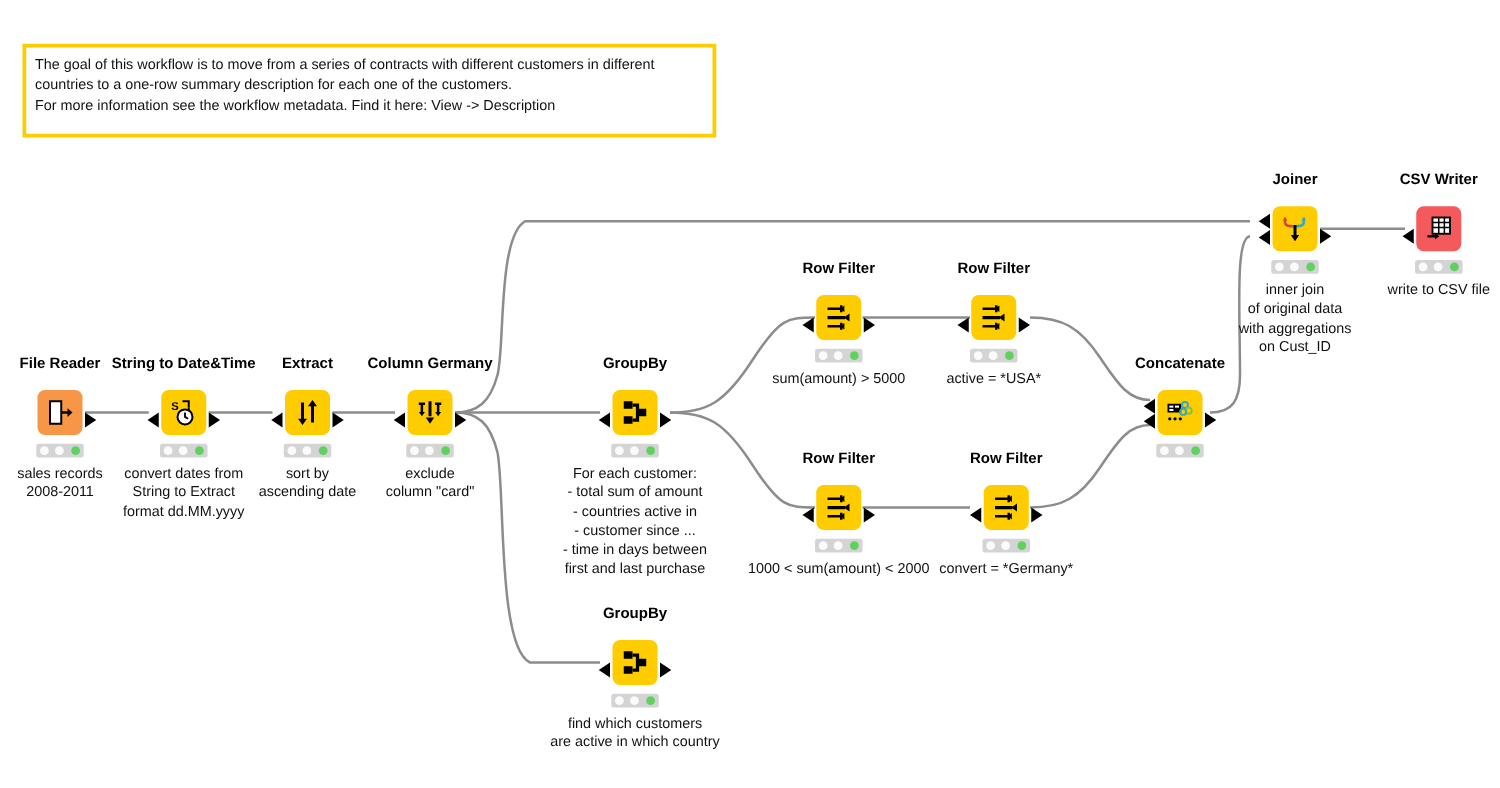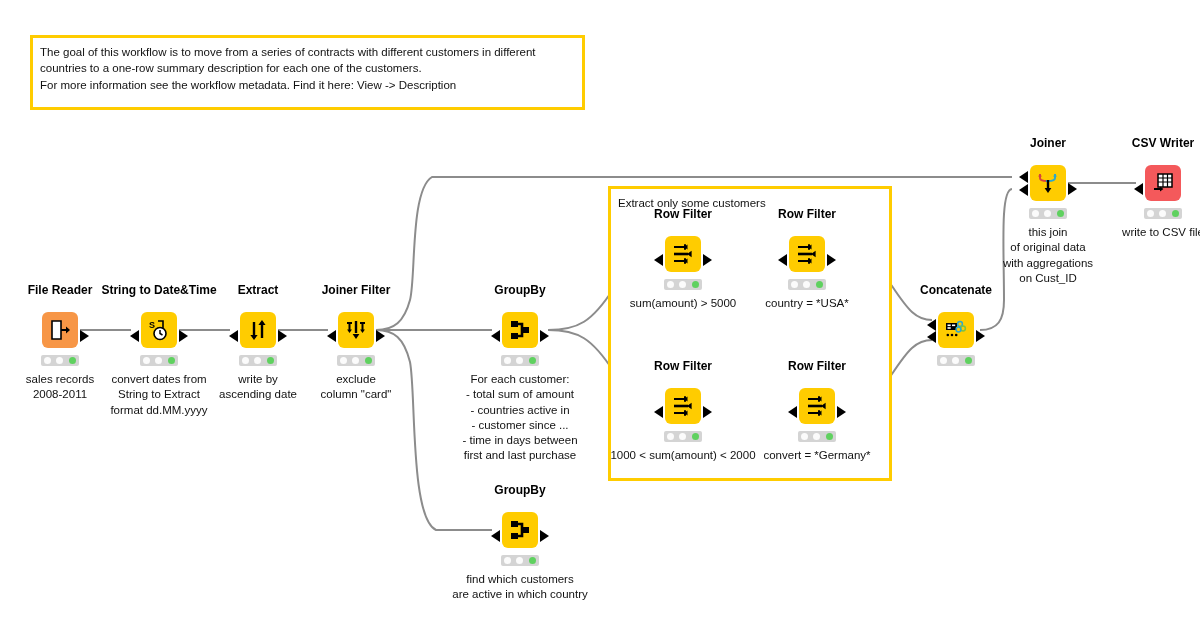--- a/index.html
+++ b/index.html
@@ -1,21 +1,21 @@
 <!DOCTYPE html>
 <html><head>
 <meta charset="utf-8">
 <style>
   html,body{margin:0;padding:0;}
   body{
     width:1200px;height:630px;background:#ffffff;
     font-family:"Liberation Sans",sans-serif;
     position:relative;overflow:hidden;
   }
-  #canvas{position:absolute;inset:0;margin-left:12px;}
+  #canvas{position:absolute;inset:0;}
   svg.wires{position:absolute;left:0;top:0;width:1200px;height:630px;pointer-events:none;}
 
   
   .annot{
     position:absolute;border:3px solid #FFCC00;background:#ffffff;
     box-sizing:border-box;
   }
   .annot .atext{
     font-size:11.5px;color:#111;line-height:1.42;
     padding:6px 7px 0 7px;white-space:pre-wrap;
@@ -84,23 +84,20 @@
       <path d="M 1056 183 L 1124 183"></path>
     </g>
   </svg>
 
   <div class="annot" style="left:18px;top:35px;width:555px;height:75px;">
     <div class="atext">The goal of this workflow is to move from a series of contracts with different customers in different countries to a one-row summary description for each one of the customers.
 For more information see the workflow metadata. Find it here: View -&gt; Description</div>
   </div>
 
 
-  <div class="annot" style="left:596px;top:186px;width:284px;height:295px;">
-    <div class="atext">Extract only some customers</div>
-  </div>
 
   <div class="node" style="left:48px;top:330px;">
     <div class="ntitle">File Reader</div>
     <div class="nbox orange">
       <svg class="sv" width="22" height="22" viewBox="0 0 22 22">
         <path d="M3 2 h9 l0 18 h-9 z" fill="#fff" stroke="#000" stroke-width="1.6"></path>
         <path d="M12 11 h7" stroke="#000" stroke-width="2"></path>
         <path d="M17 7.5 l4 3.5 l-4 3.5 z" fill="#000"></path>
       </svg>
     </div>
@@ -147,26 +144,26 @@
         <path d="M15 1 l3.6 5 h-7.2 z" fill="#000"></path>
       </svg>
     </div>
     <div class="port in"></div>
     <div class="port out"></div>
     <div class="nstatus">
         <i></i>
         <i></i>
         <i class="on"></i>
       </div>
-    <div class="ndesc">write by
+    <div class="ndesc">sort by
 ascending date</div>
   </div>
 
   <div class="node" style="left:344px;top:330px;">
-    <div class="ntitle">Joiner Filter</div>
+    <div class="ntitle">Column Germany</div>
     <div class="nbox">
       <svg class="sv" width="24" height="24" viewBox="0 0 24 24">
         <path d="M3 5 h5 M16 5 h5" stroke="#000" stroke-width="2"></path>
         <path d="M5.5 6 v6" stroke="#000" stroke-width="2"></path>
         <path d="M5.5 15 l-2.4 -3.4 h4.8 z" fill="#000"></path>
         <path d="M18.5 6 v6" stroke="#000" stroke-width="2"></path>
         <path d="M18.5 15 l-2.4 -3.4 h4.8 z" fill="#000"></path>
         <path d="M12 3 v12" stroke="#000" stroke-width="2.4"></path>
         <path d="M12 21 l-3.4 -5 h6.8 z" fill="#000"></path>
       </svg>
@@ -266,21 +263,21 @@
         <path d="M13 19 l3.5 -2.6 v5.2 z" fill="#000"></path>
       </svg>
     </div>
     <div class="port in"></div>
     <div class="port out"></div>
     <div class="nstatus">
         <i></i>
         <i></i>
         <i class="on"></i>
       </div>
-    <div class="ndesc">country = *USA*</div>
+    <div class="ndesc">active = *USA*</div>
   </div>
 
   <div class="node" style="left:671px;top:406px;">
     <div class="ntitle">Row Filter</div>
     <div class="nbox">
       <svg class="sv" width="24" height="24" viewBox="0 0 24 24">
         <path d="M3 5 h11" stroke="#000" stroke-width="2"></path>
         <path d="M14 2.2 l0 5.6" stroke="#000" stroke-width="2"></path>
         <path d="M13 5 l3.5 -2.6 v5.2 z" fill="#000"></path>
         <path d="M3 12 h14" stroke="#000" stroke-width="2.6"></path>
@@ -364,21 +361,21 @@
       </svg>
     </div>
     <div class="port in" style="top:-12px;"></div>
     <div class="port in2" style="top:1px;"></div>
     <div class="port out"></div>
     <div class="nstatus">
         <i></i>
         <i></i>
         <i class="on"></i>
       </div>
-    <div class="ndesc">this join
+    <div class="ndesc">inner join
 of original data
 with aggregations
 on Cust_ID</div>
   </div>
 
   <div class="node" style="left:1151px;top:183px;">
     <div class="ntitle">CSV Writer</div>
     <div class="nbox red">
       <svg class="sv" width="24" height="24" viewBox="0 0 24 24">
         <rect x="7" y="3" width="14" height="13" fill="#fff" stroke="#000" stroke-width="1.5"></rect>

